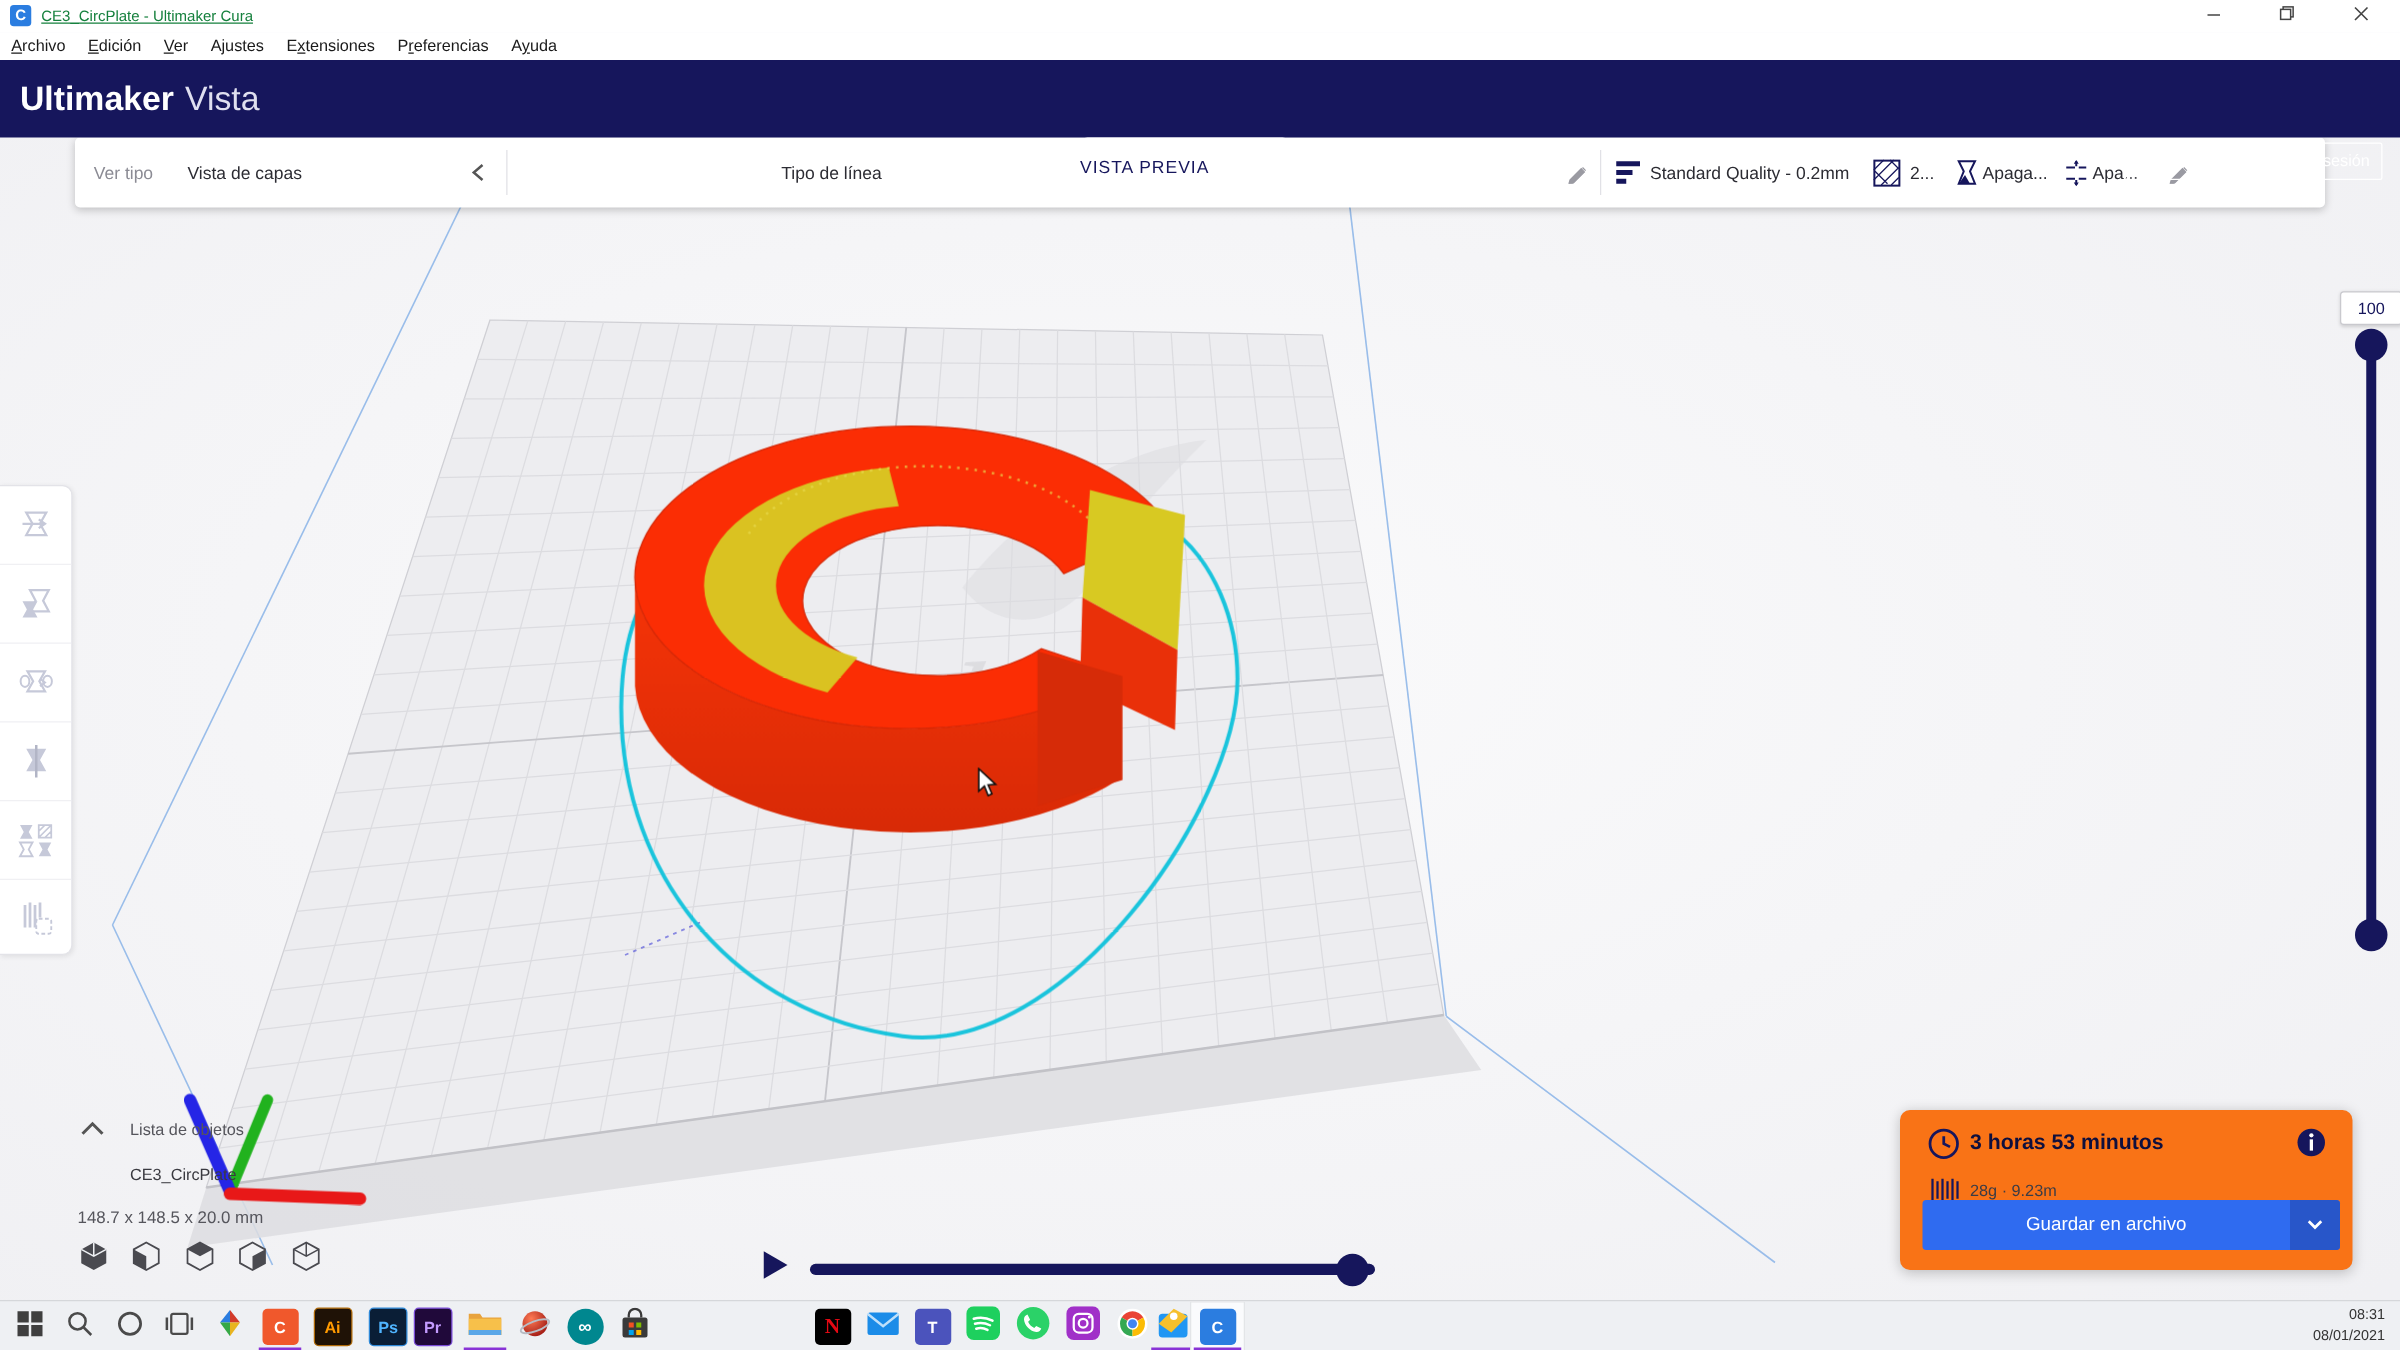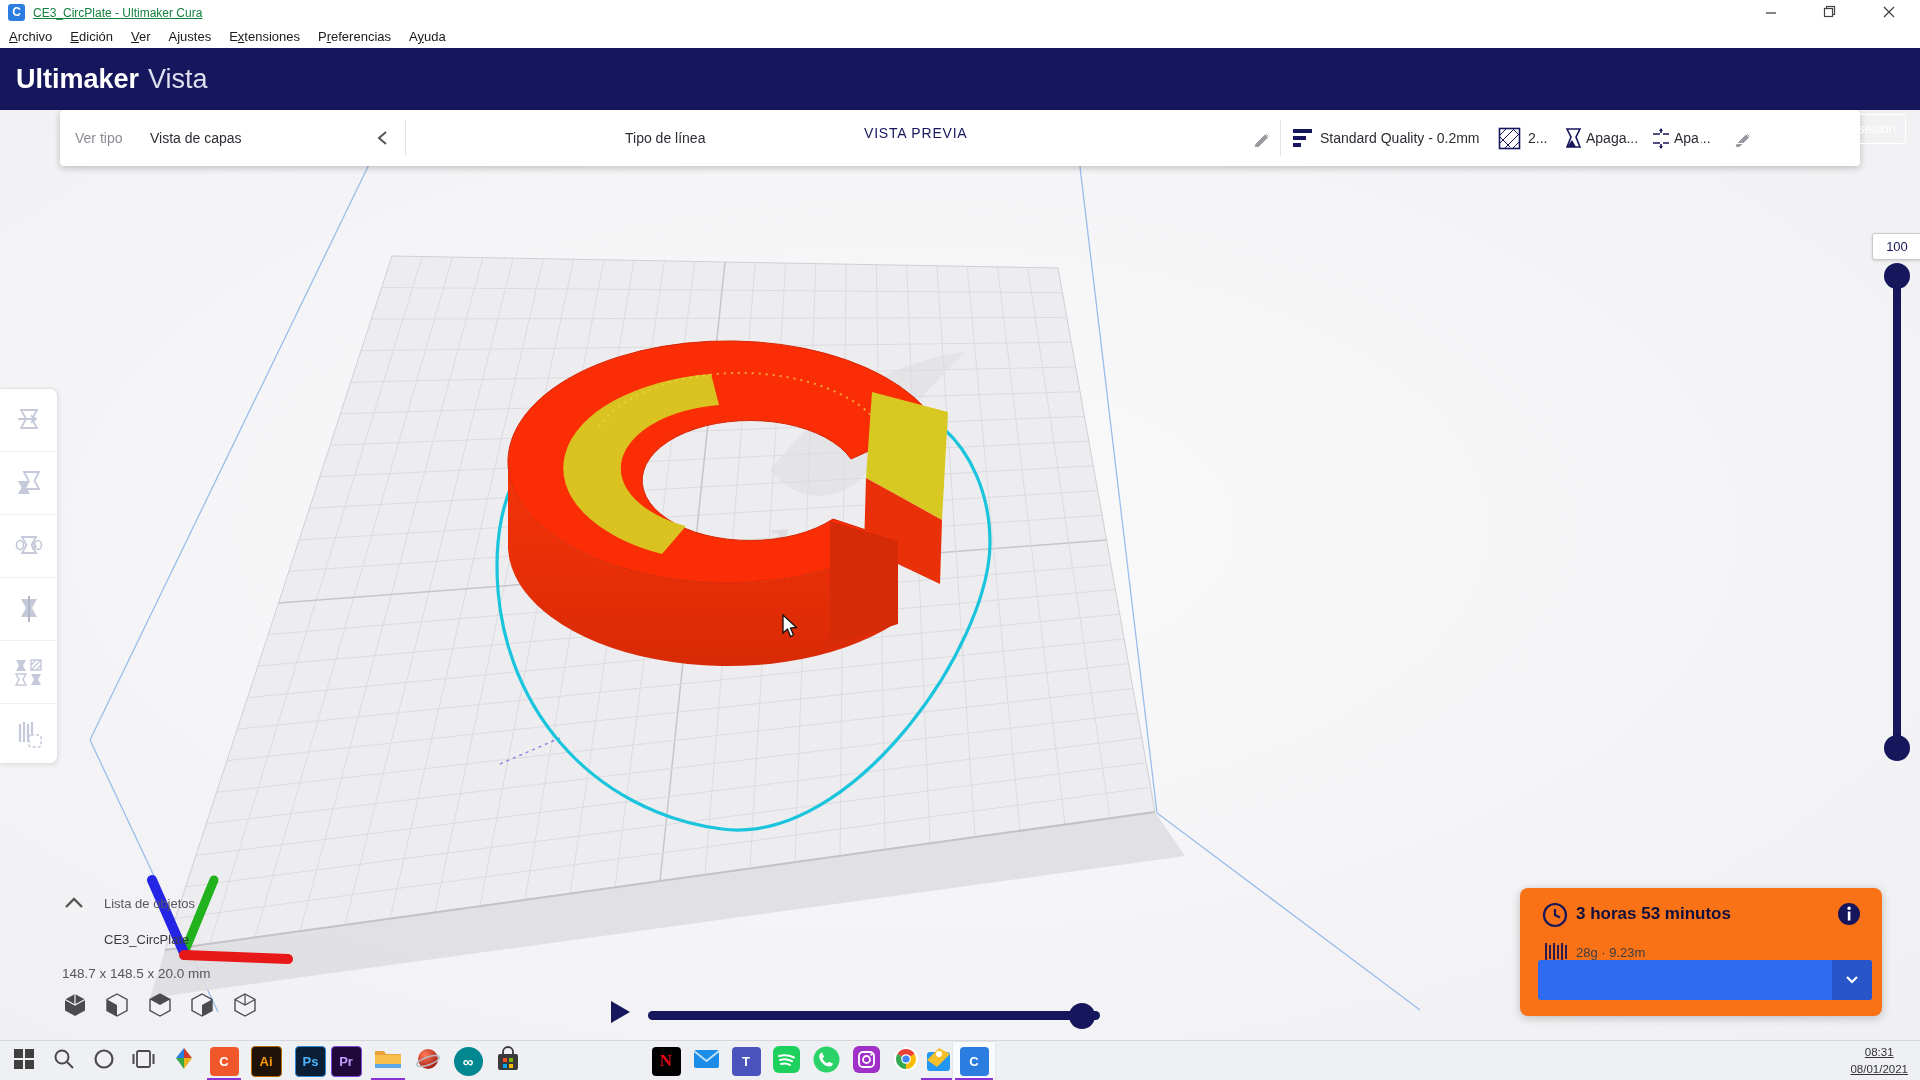--- a/index.html
+++ b/index.html
@@ -54,21 +54,21 @@
   #save-btn .cap{position:absolute;left:0;top:0;width:294px;height:40px;line-height:40px;text-align:center;color:#fff;font-size:15px;}
   #save-btn .dd{position:absolute;right:0;top:0;width:40px;height:40px;background:#2856c9;border-radius:0 3px 3px 0;
     display:flex;align-items:center;justify-content:center;}
   
   #taskbar{left:0;top:1040px;width:1920px;height:40px;background:#eef0f3;border-top:1px solid #d5d7da;z-index:30;}
   .tb-cell{position:absolute;top:0;width:40px;height:40px;display:flex;align-items:center;justify-content:center;cursor:pointer;}
   .tb-cell.focused{background:#fafbfd;box-shadow:inset 0 0 0 1px #e3e5e8;}
   .tb-underline{position:absolute;bottom:0;left:3px;right:3px;height:3px;background:#8833d6;}
   .appsq{width:29px;height:29px;border-radius:4px;display:flex;align-items:center;justify-content:center;
     font-weight:bold;font-size:13px;}
-  #tb-clock{position:absolute;right:12px;top:3px;text-align:center;font-size:11.5px;color:#333;line-height:17px;text-decoration:underline;}
+  #tb-clock{position:absolute;right:12px;top:3px;text-align:right;font-size:11.5px;color:#333;line-height:17px;}
   #cursor{left:780px;top:614px;z-index:40;}
 </style>
 </head>
 <body>
 
 <svg id="viewport" class="abs" style="left:0;top:110px;z-index:1" width="1920" height="930" viewBox="0 110 1920 930">
   <defs>
     <radialGradient id="bgGrad" cx="47%" cy="45%" r="75%">
       <stop offset="0%" stop-color="#fafafb"></stop>
         <stop offset="100%" stop-color="#f0f0f3"></stop>
@@ -326,20 +326,21 @@
   <svg class="abs" style="left:316px;top:13px" width="26" height="26">
     <circle cx="13" cy="13" r="11" fill="#16165c"></circle>
     <rect x="11.8" y="10.5" width="2.6" height="9" fill="#fff"></rect>
       <circle cx="13.1" cy="7.2" r="1.7" fill="#fff"></circle>
     </svg>
   <svg class="abs" style="left:24px;top:53px" width="24" height="22">
     <path d="M2,2 v18 M6,4 v14 M10,2 v18 M14,4 v14 M18,2 v18 M22,4 v14" stroke="#16165c" stroke-width="1.8"></path>
     </svg>
   <div id="job-material">28g · 9.23m</div>
   <div id="save-btn">
+    <div class="cap">Guardar en archivo</div>
     <div class="dd">
       <svg width="14" height="10">
         <polyline points="2,2 7,7 12,2" fill="none" stroke="#fff" stroke-width="2.2"></polyline>
         </svg>
     </div>
   </div>
 </div>
 
 <svg id="cursor" class="abs" width="22" height="24">
   <path d="M3,1 L3,19 L7.5,15 L10.5,22.5 L13.5,21 L10.5,14 L16.5,13.5 Z" fill="#fff" stroke="#111" stroke-width="1.3"></path>

